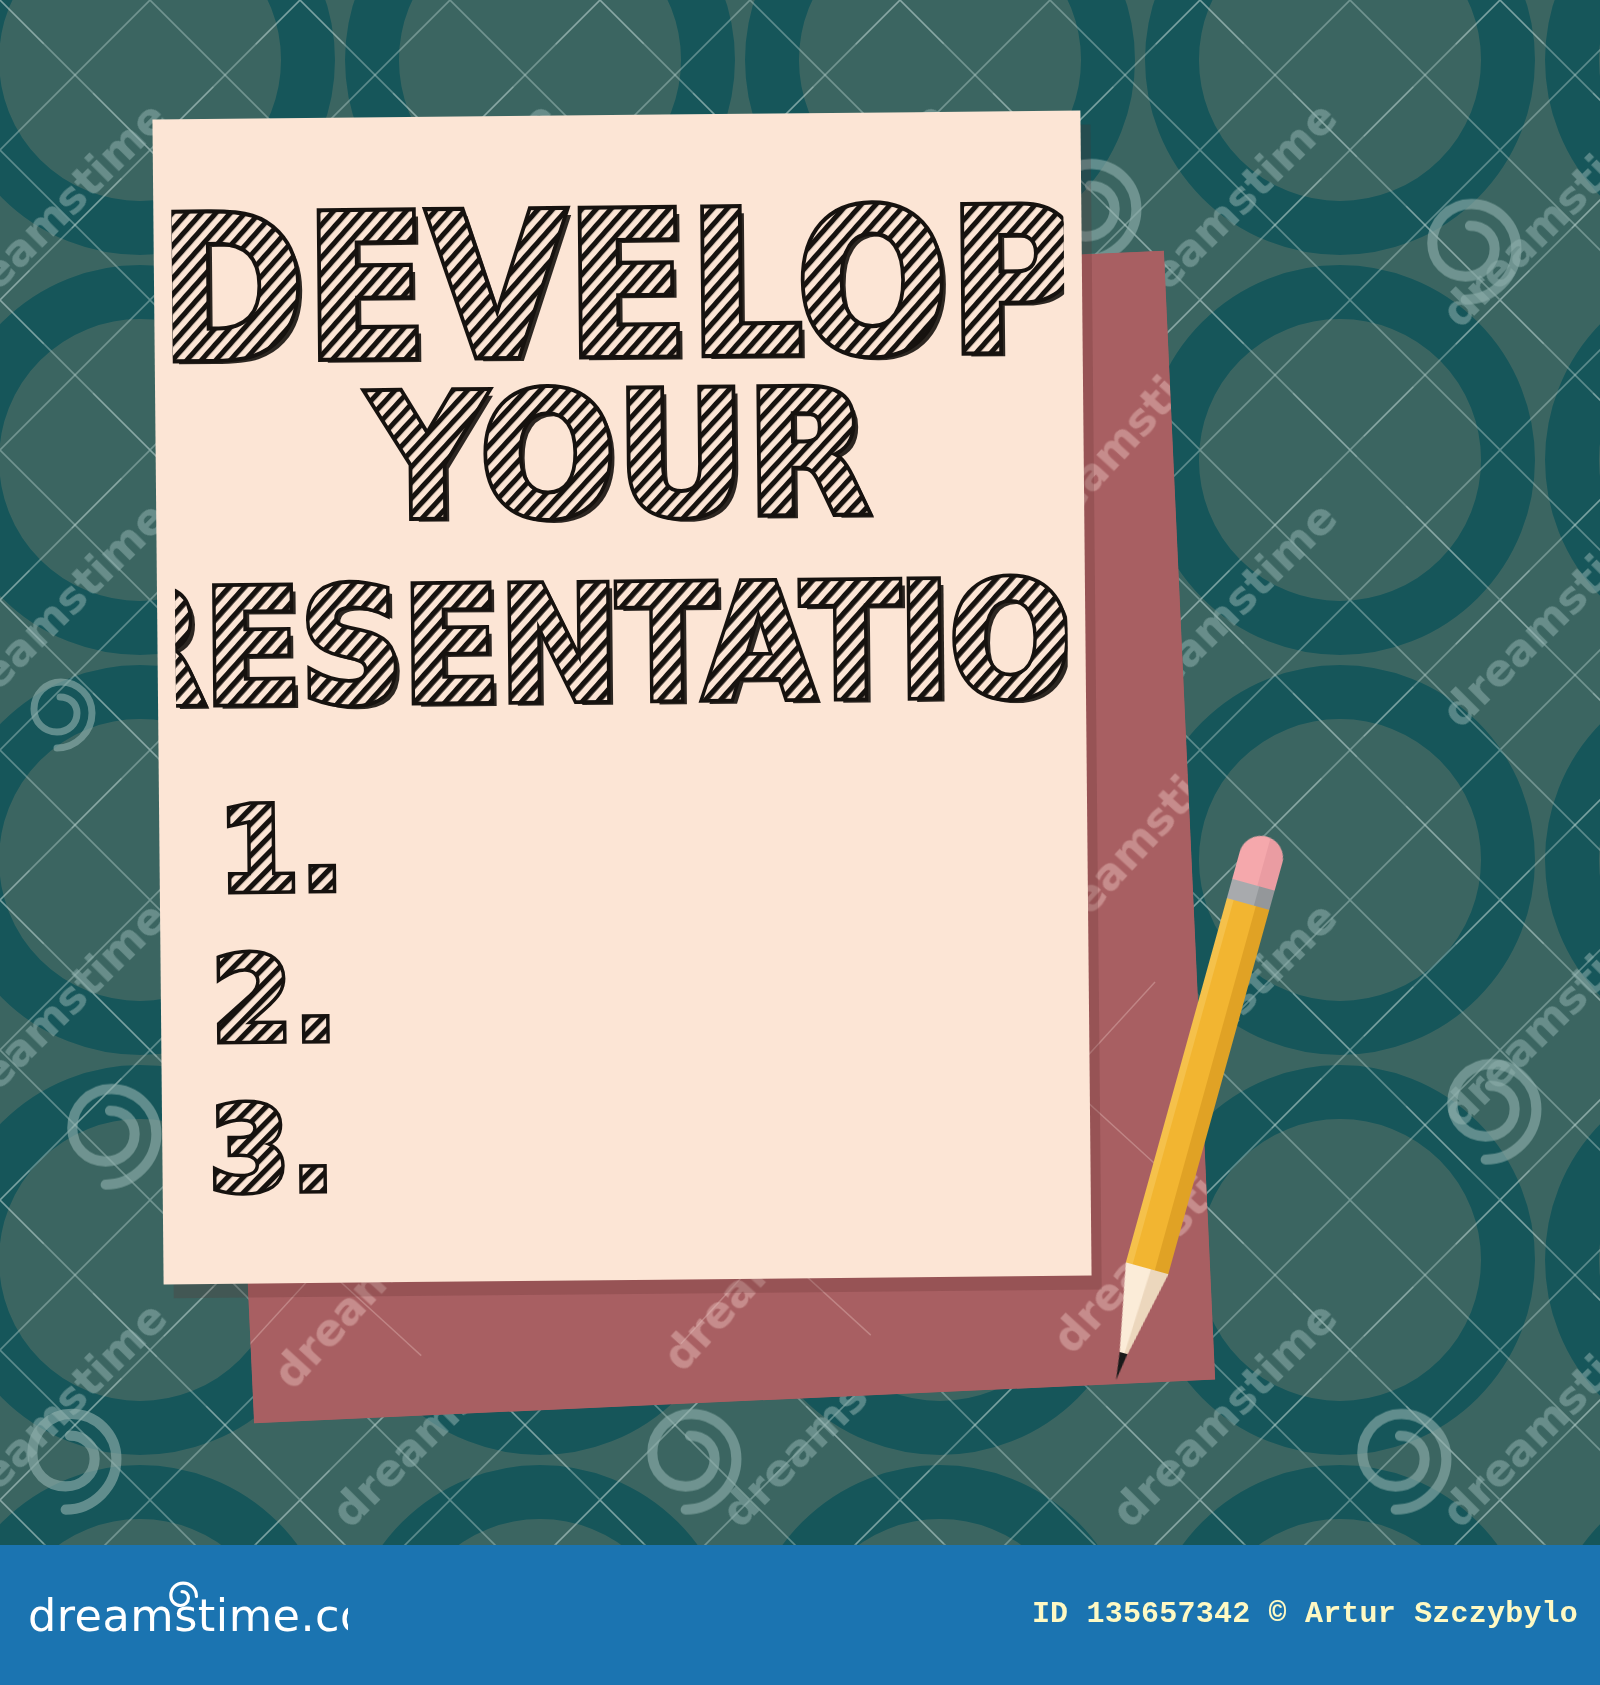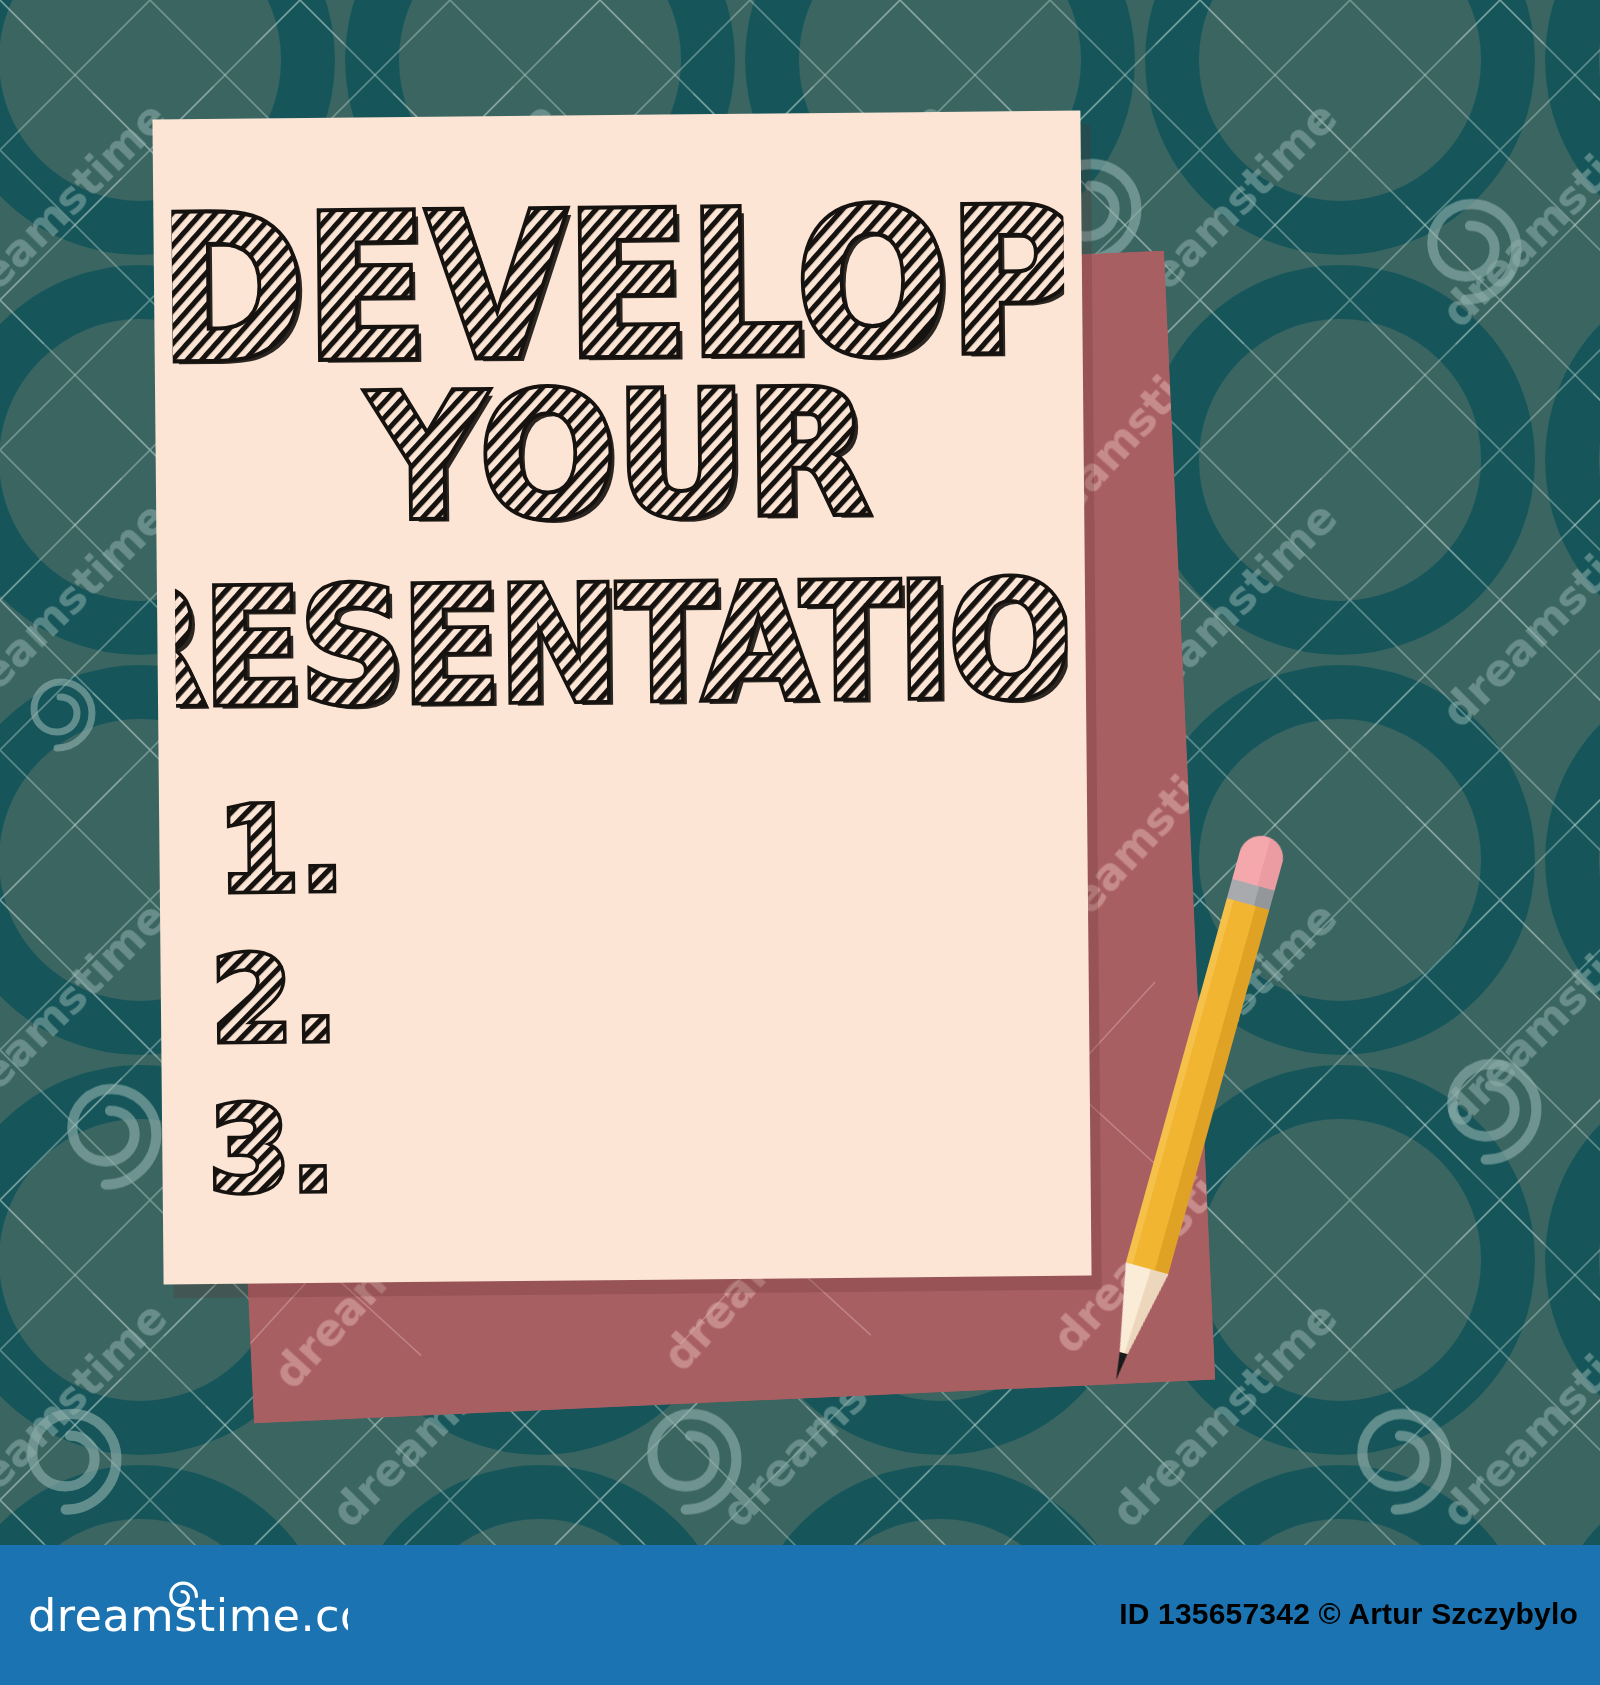--- a/index.html
+++ b/index.html
@@ -59,25 +59,26 @@
     position:absolute; left:0; top:1545px;
     width:1600px; height:140px;
     background:#1b74b1;
   }
   #footer-logo {
     position:absolute; left:28px; top:36px;
     height:62px;
   }
   #footer-credit {
     position:absolute; right:22px; top:52px;
-    color:#000000;
+    color:#fef9c3;
     font-size:30px;
     font-weight:bold;
     letter-spacing:0.2px;
     white-space:nowrap;
+    font-family:Liberation Mono, monospace;
   }
 </style>
 </head>
 <body>
 
 <div id="stage">
 
   <div id="bg-pattern">
     <svg width="1600" height="1545" viewBox="0 0 1600 1545" xmlns="http://www.w3.org/2000/svg">
       <defs>

